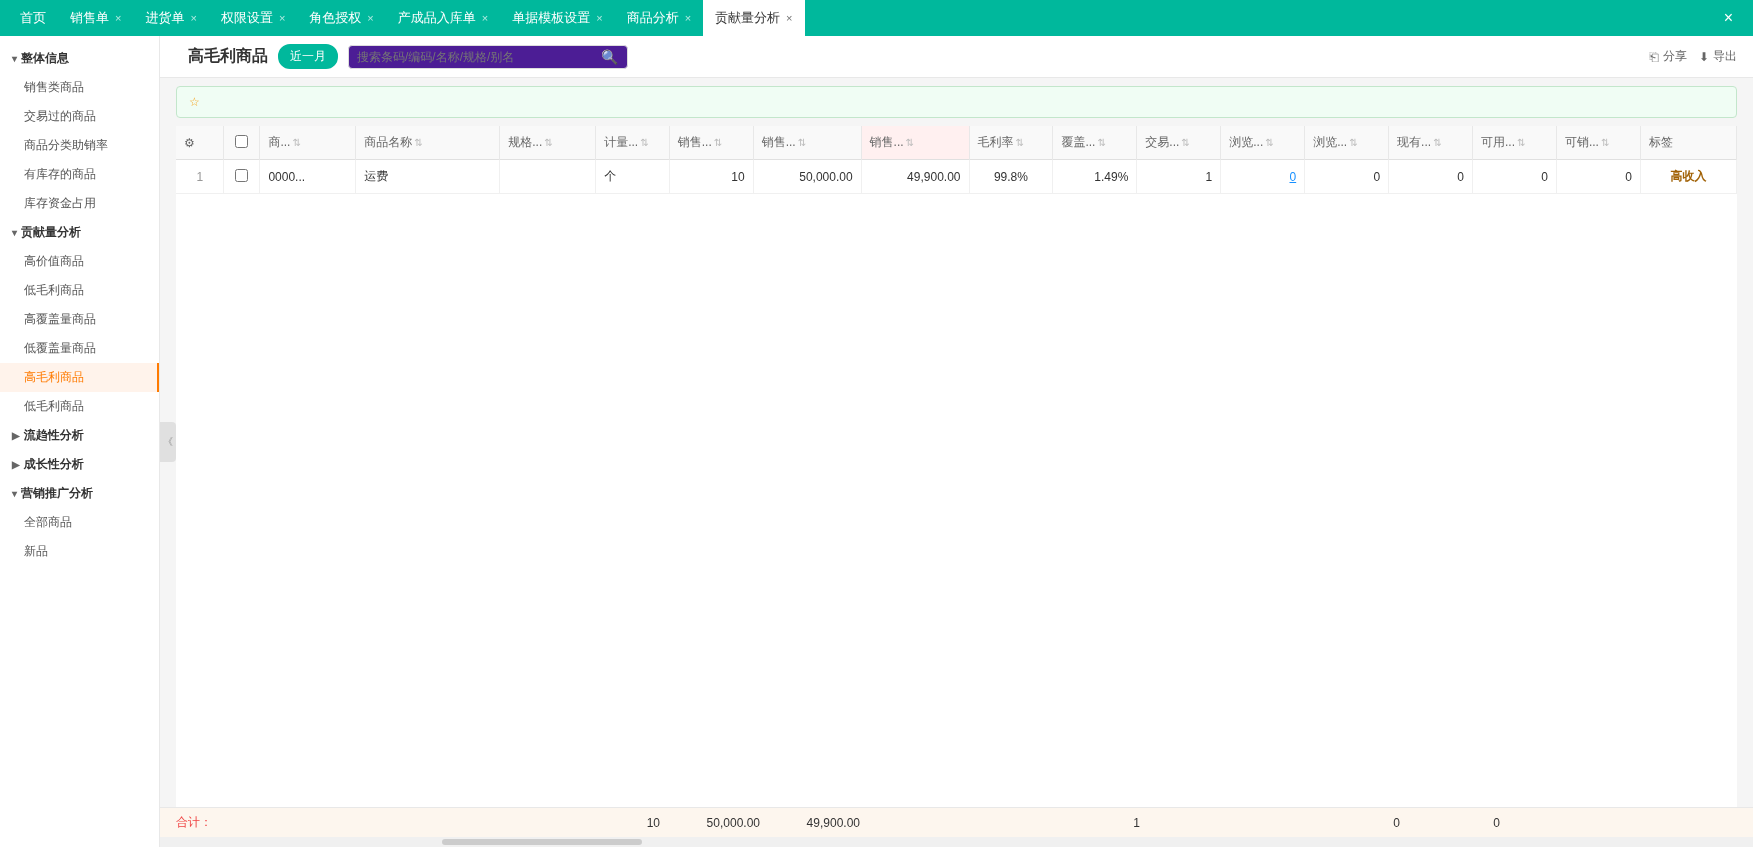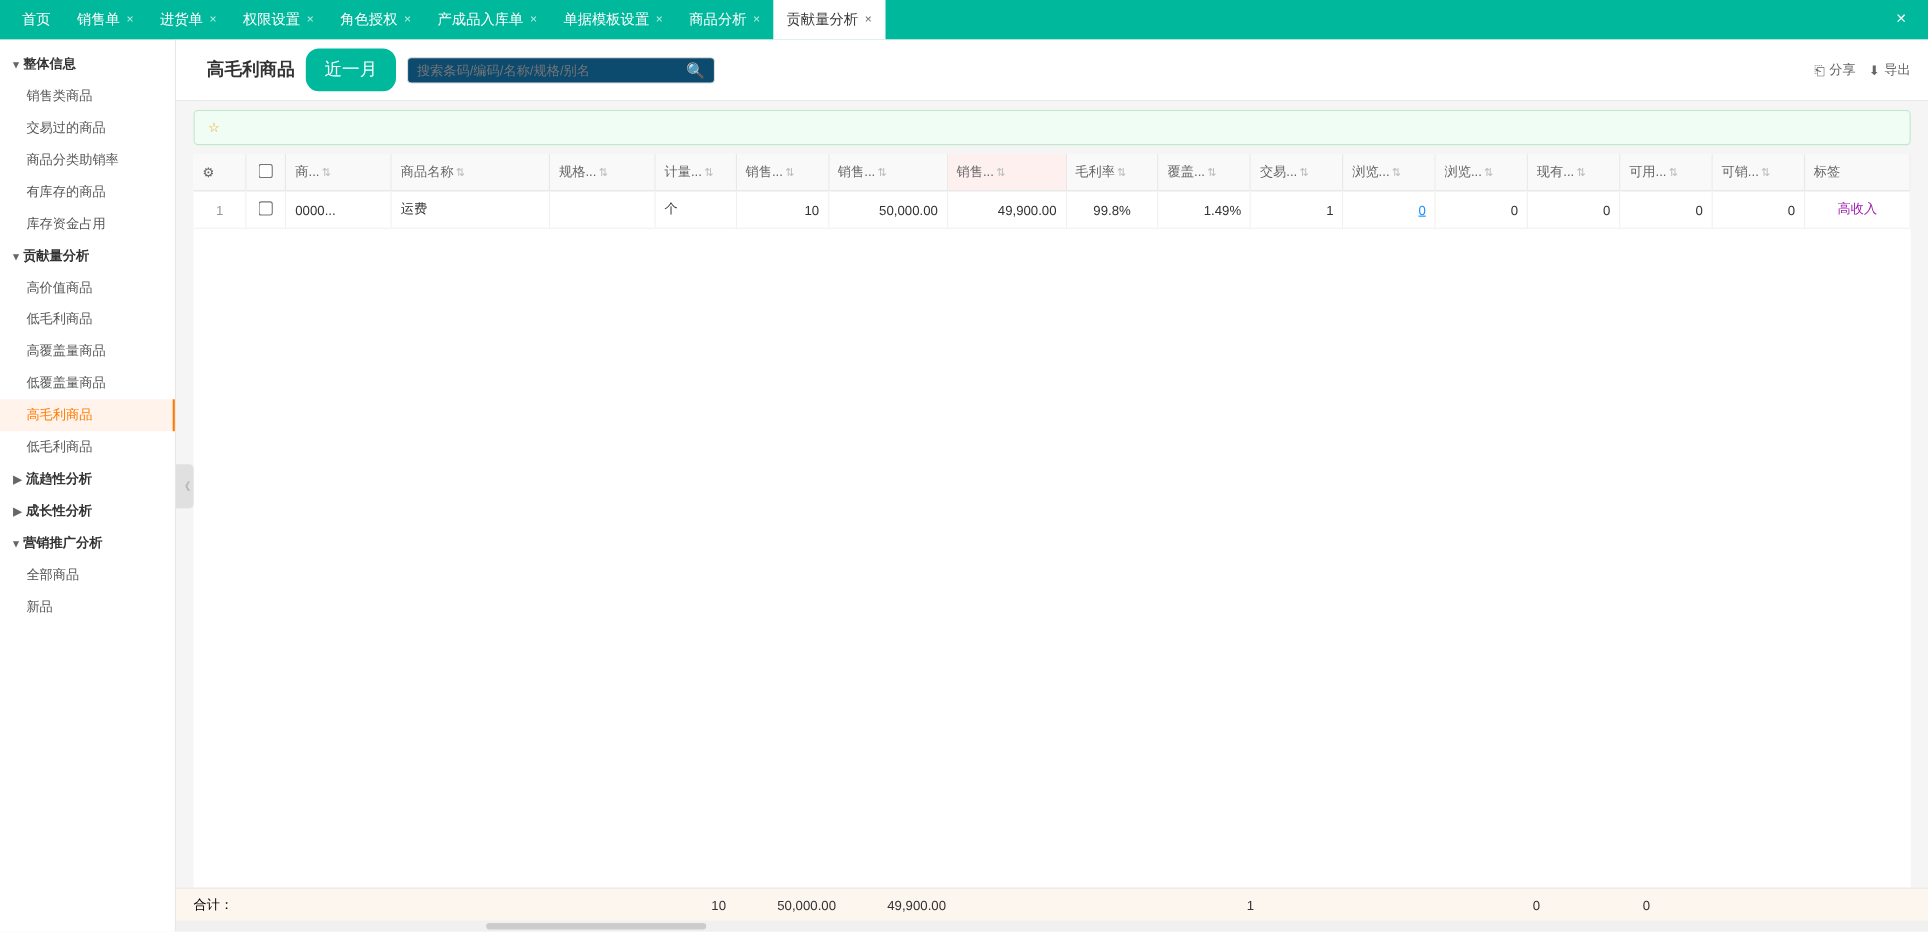--- a/index.html
+++ b/index.html
@@ -119,40 +119,40 @@
       gap: 10px;
     }
     .content-title {
       font-size: 16px;
       font-weight: bold;
       color: #333;
       white-space: nowrap;
     }
     .filter-btn {
       background: #fff;
-      border: 7px solid #4d7c0f;
+      border: 2px solid #4d7c0f;
       border-radius: 12px;
       padding: 2px 10px;
-      font-size: 16px;
+      font-size: 12px;
       color: #00b89c;
       cursor: pointer;
       white-space: nowrap;
     }
     .filter-btn.active {
       background: #00b89c;
       color: #fff;
       border-color: #00b89c;
     }
     .search-box {
       display: flex;
       align-items: center;
       border: 1px solid #ddd;
       border-radius: 4px;
       padding: 3px 8px;
-      background: #0c4a6e;
+      background: #4c1d95;
       flex: 1;
       max-width: 280px;
     }
     .search-box input {
       border: none;
       outline: none;
       font-size: 12px;
       color: #999;
       width: 100%;
       background: transparent;
@@ -221,35 +221,35 @@
     thead th .sort-icon { font-size: 10px; color: #bbb; }
     tbody tr {
       border-bottom: 1px solid #f0f0f0;
     }
     tbody td {
       padding: 8px 8px;
       color: #333;
       border-right: 1px solid #f0f0f0;
       white-space: nowrap;
     }
-    .tag-high { color: #a21caf; font-weight: normal; }
+    .tag-high { color: #a16207; font-weight: bold; }
     .link-cell { color: #1890ff; text-decoration: underline; cursor: pointer; }
 
     
     .table-footer {
       display: flex;
       align-items: center;
       padding: 6px 16px;
       background: #fdf6ee;
       border-top: 1px solid #e8e8e8;
       font-size: 12px;
       color: #333;
       gap: 20px;
     }
-    .footer-label { color: #000000; margin-right: 8px; }
+    .footer-label { color: #ef4444; margin-right: 8px; }
     .footer-cell {
       min-width: 80px;
       text-align: right;
     }
 
     
     .bottom-scrollbar {
       height: 10px;
       background: #f0f0f0;
       display: flex;

